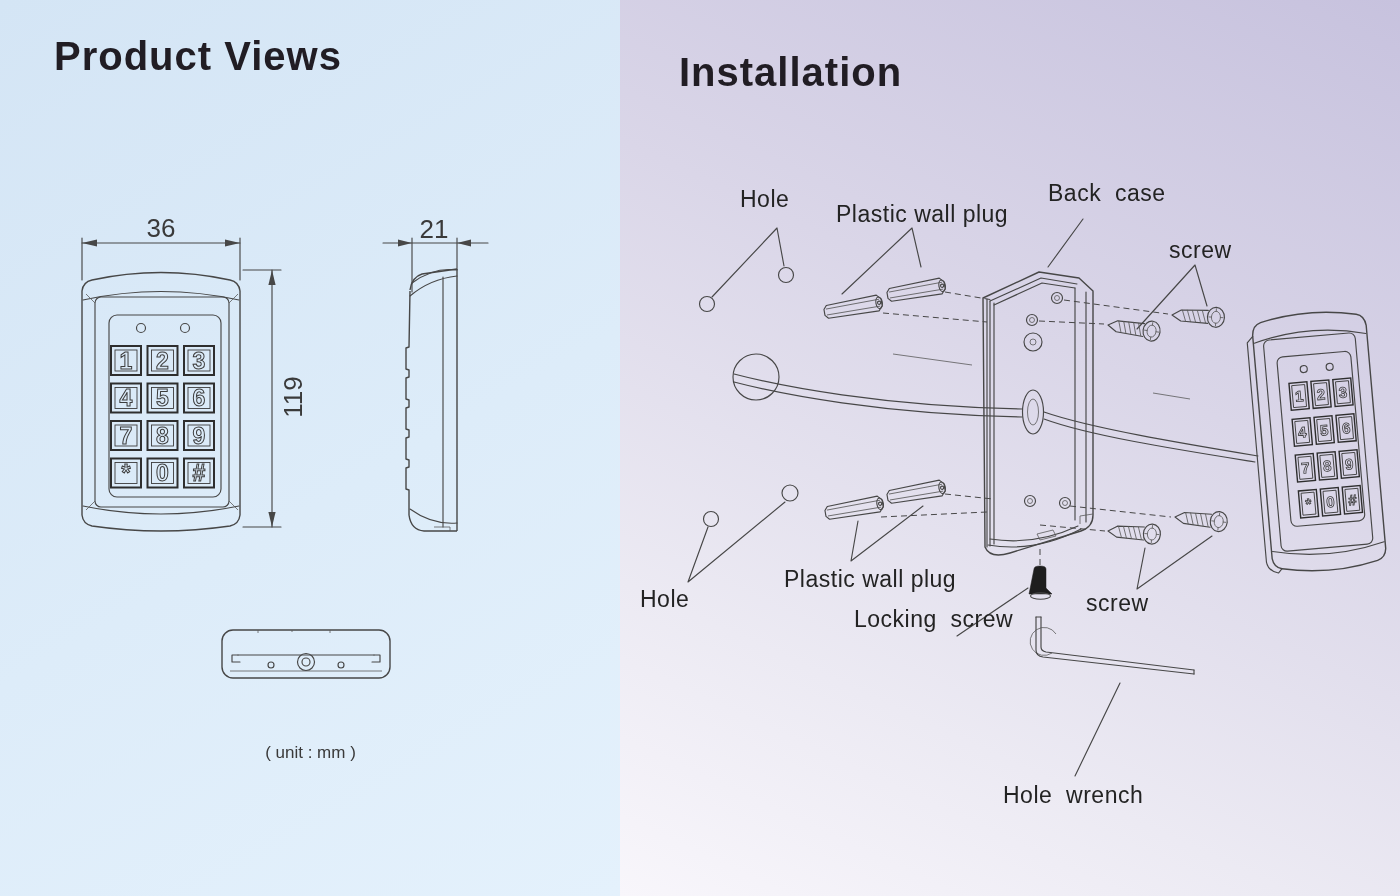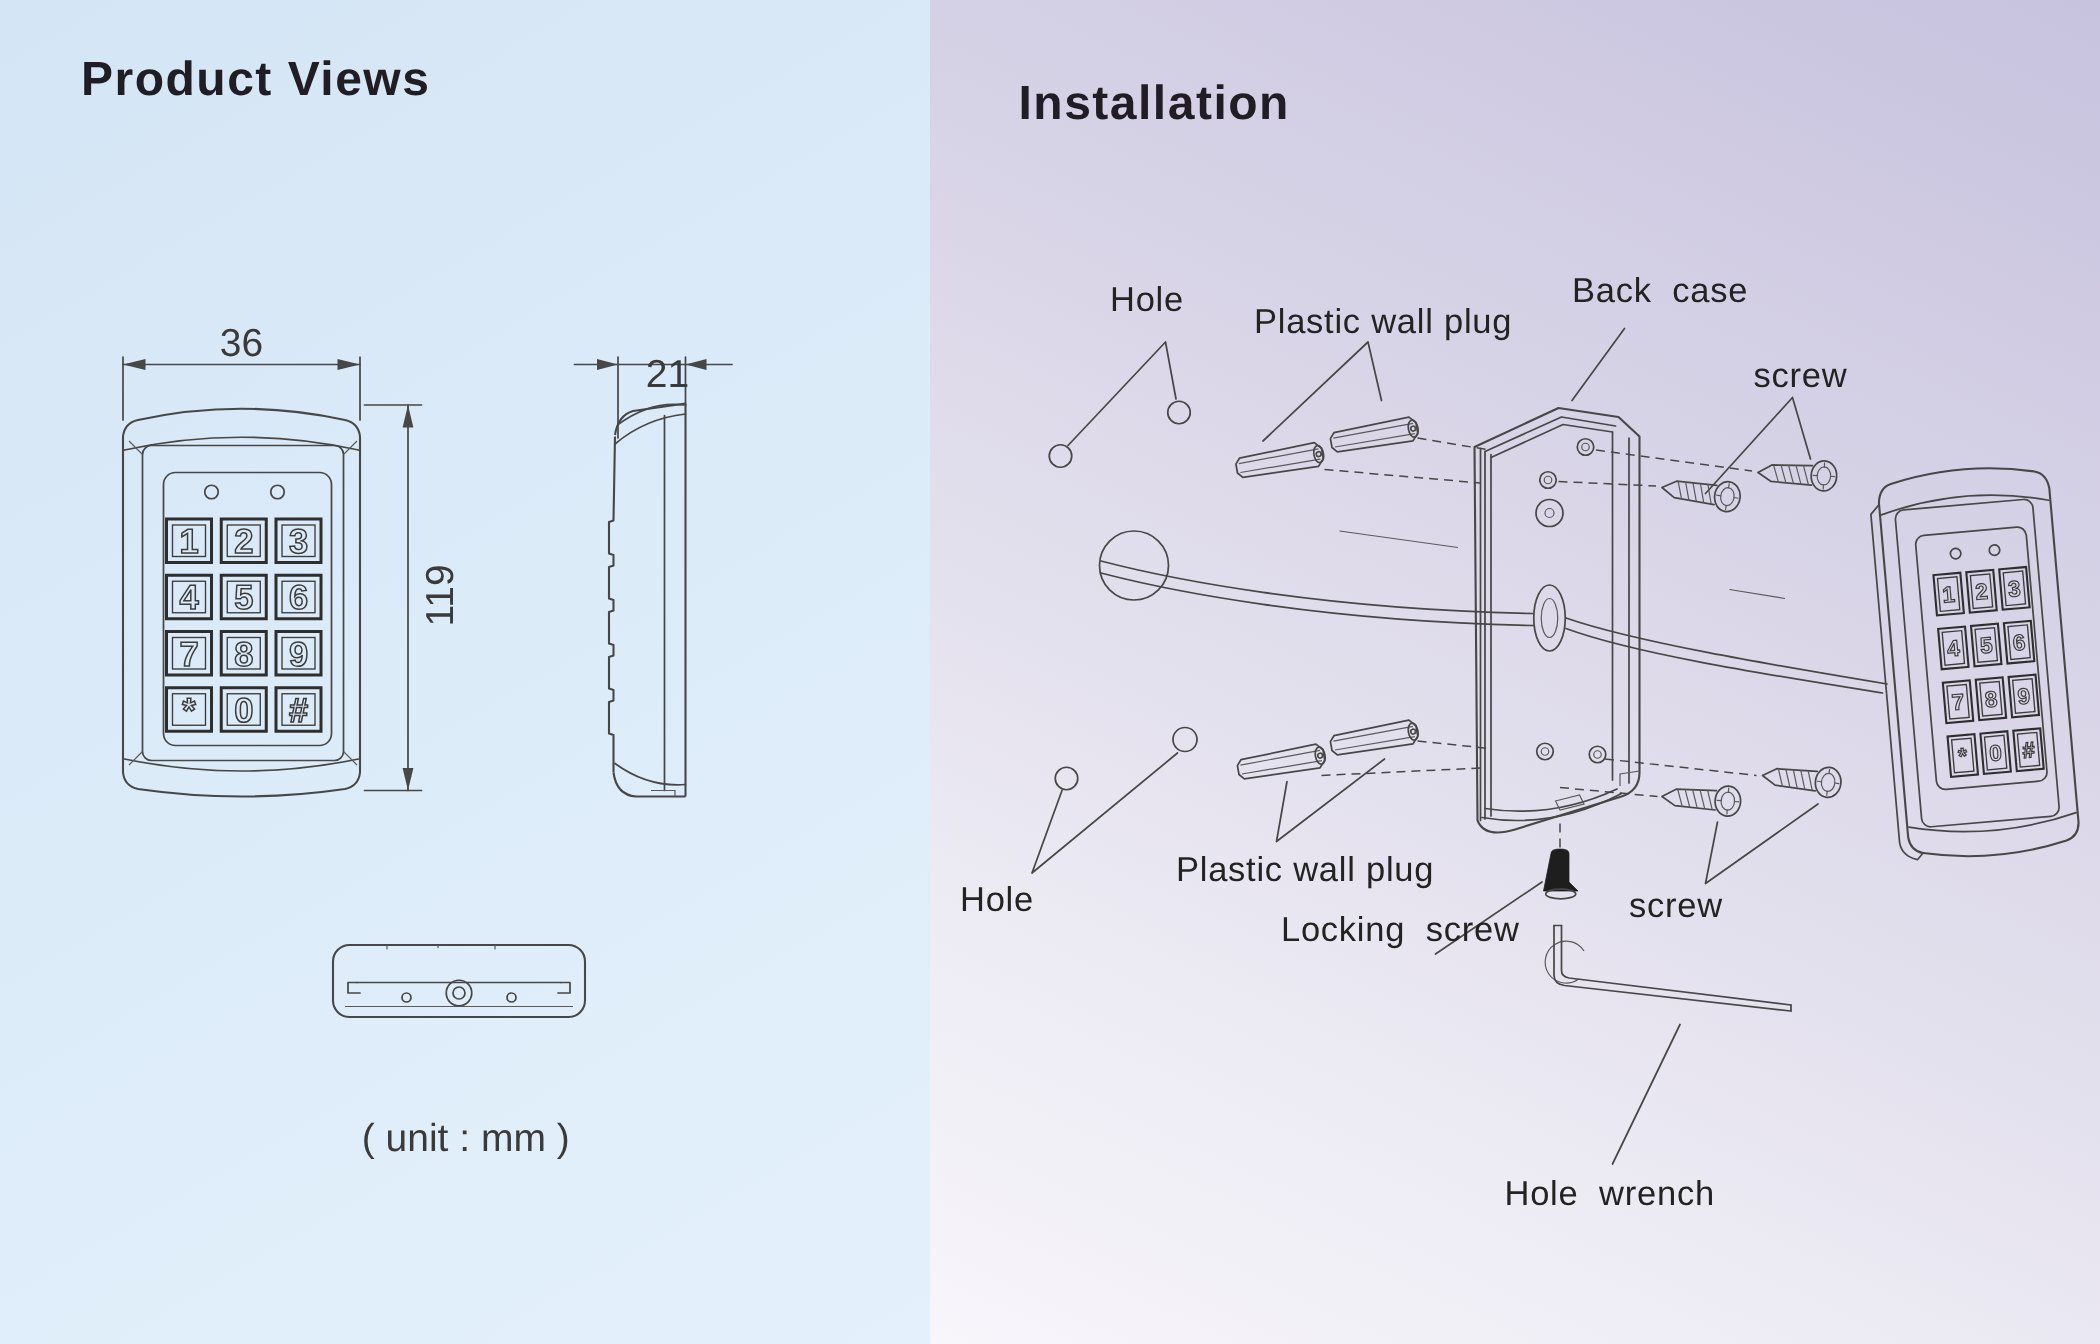--- a/index.html
+++ b/index.html
@@ -1,28 +1,28 @@
 <!DOCTYPE html>
 <html><head>
 <meta charset="utf-8">
 <style>
   html,body{margin:0;padding:0;}
   body{width:1400px;height:896px;position:relative;overflow:hidden;
        font-family:"Liberation Sans",sans-serif;color:#26222a;}
   .panel{position:absolute;top:0;height:896px;}
   #left-panel{left:0;width:620px;background:linear-gradient(150deg,#d4e5f5 0%,#ddecf9 55%,#e4f1fc 100%);}
   #right-panel{left:620px;width:780px;background:linear-gradient(205deg,#c7c2de 0%,#dad6e8 40%,#eceaf3 75%,#f8f6fb 100%);}
-  .title{position:absolute;font-size:32px;font-weight:700;letter-spacing:1px;color:#211d24;white-space:pre;}
+  .title{position:absolute;font-size:40px;font-weight:700;letter-spacing:1px;color:#211d24;white-space:pre;}
   #title-left{left:54px;top:34px;}
   #title-right{left:679px;top:50px;}
   .dim{position:absolute;font-size:26px;color:#3a3a3a;text-align:center;white-space:pre;}
   #dim-76{left:140px;top:213px;width:42px;}
-  #dim-21{left:424px;top:214px;width:42px;margin-top:20px;}
+  #dim-21{left:413px;top:214px;width:42px;}
   #dim-119{left:268px;top:384px;width:46px;height:26px;transform:rotate(-90deg);}
-  #unit-note{left:228px;top:743px;width:165px;font-size:26px;}
+  #unit-note{left:228px;top:743px;width:165px;font-size:17px;}
   .lbl{position:absolute;font-size:23px;color:#232323;letter-spacing:.5px;white-space:pre;}
   #lbl-hole-top{left:740px;top:186px;}
   #lbl-plug-top{left:836px;top:201px;}
   #lbl-back-case{left:1048px;top:180px;}
   #lbl-screw-top{left:1169px;top:237px;}
   #lbl-hole-bottom{left:640px;top:586px;}
   #lbl-plug-bottom{left:784px;top:566px;}
   #lbl-locking{left:854px;top:606px;}
   #lbl-screw-bottom{left:1086px;top:590px;}
   #lbl-allen{left:1003px;top:782px;}

